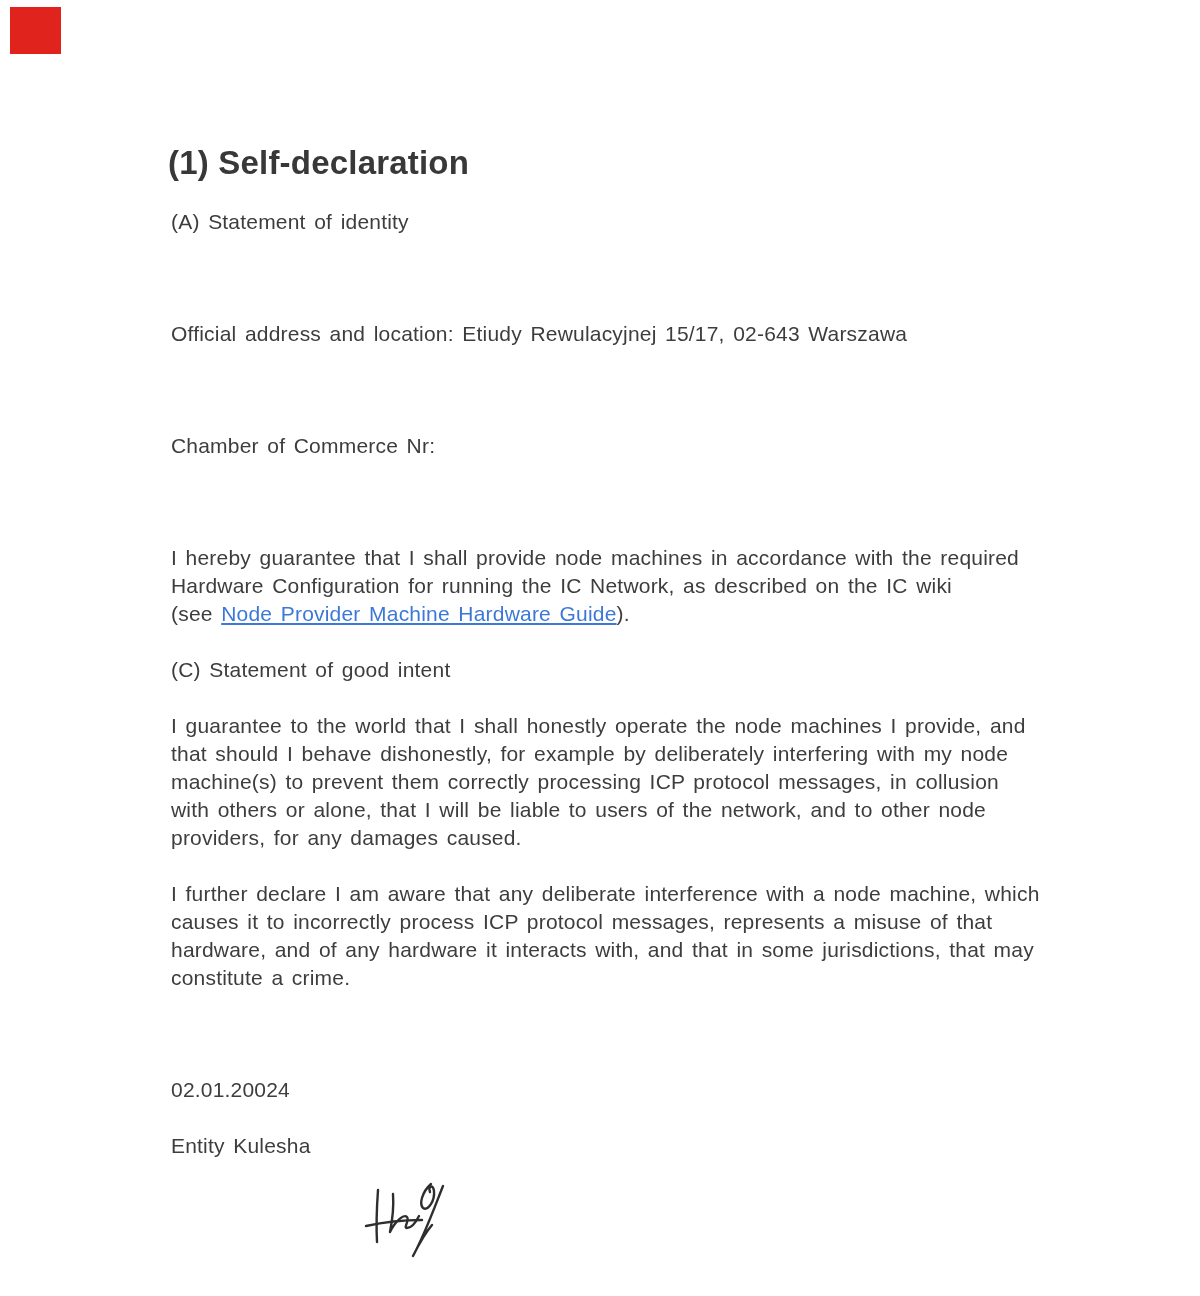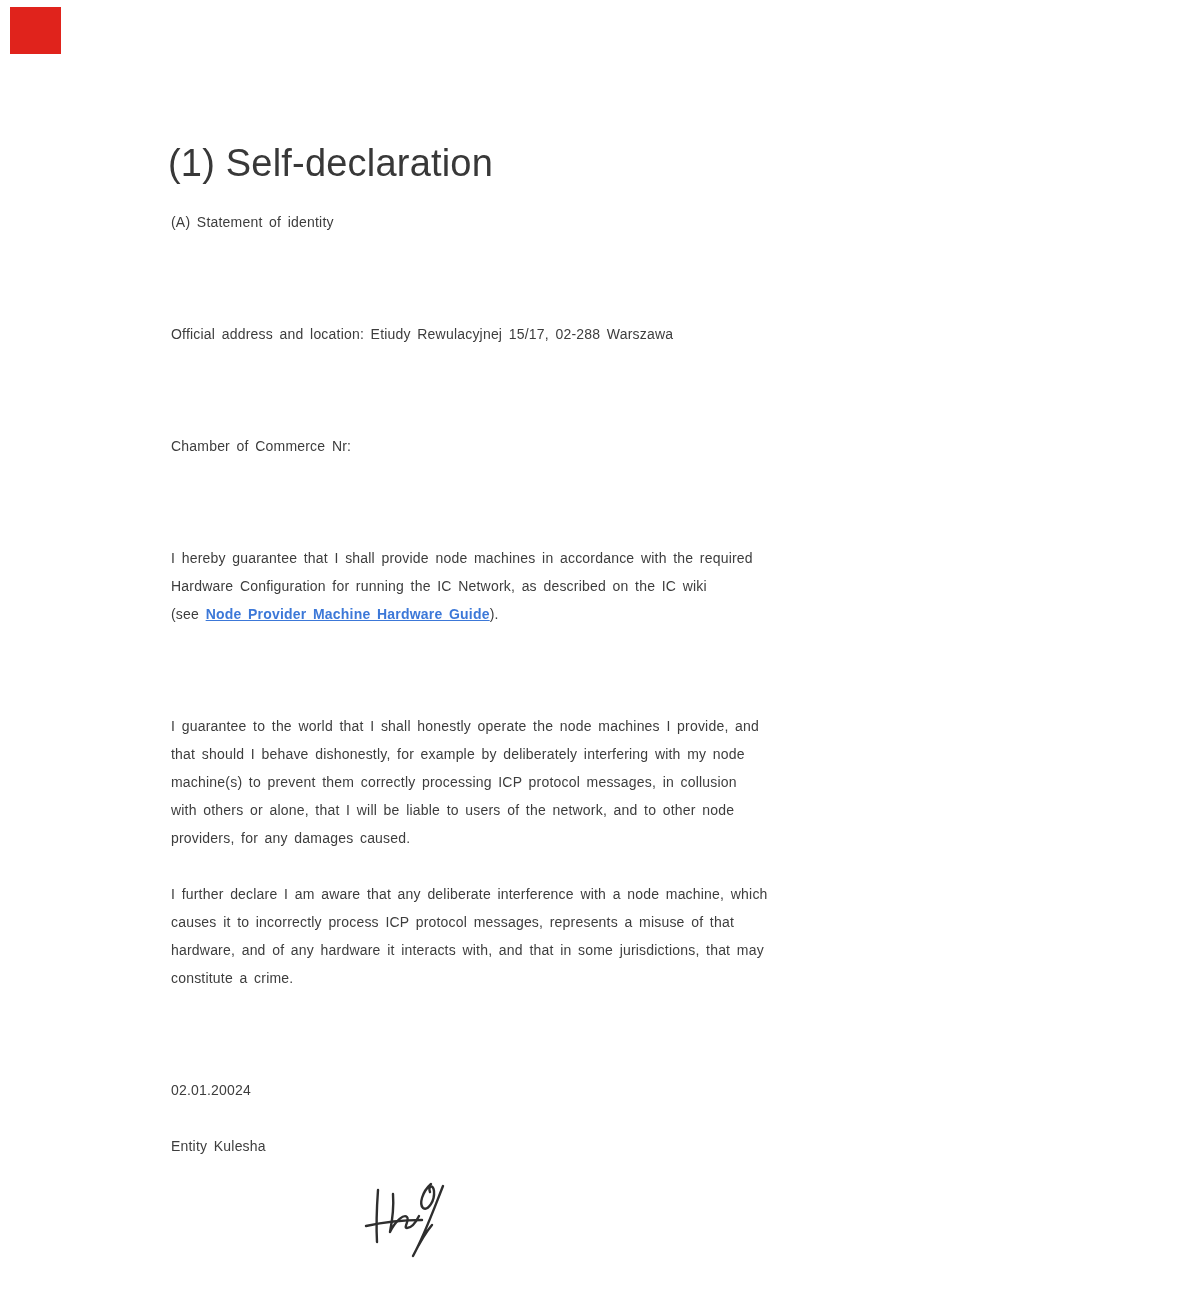--- a/index.html
+++ b/index.html
@@ -20,45 +20,44 @@
     top: 7px;
     width: 51px;
     height: 47px;
     background: var(--red-mark, #e0231c);
   }
 
   .doc-title {
     position: absolute;
     left: 168px;
     top: 140px;
-    font-size: 38px;
+    font-size: 33px;
     line-height: 46px;
-    font-weight: 400;
+    font-weight: 700;
     color: var(--title-color, #383838);
     letter-spacing: 0.2px;
   }
 
   .line, .para {
     position: absolute;
     left: 171px;
     width: 960px;
-    font-size: 14px;
+    font-size: 21px;
     line-height: 28px;
     font-weight: 400;
     color: var(--text-color, #3d3d3d);
     letter-spacing: 0.2px;
     word-spacing: 2.5px;
     white-space: pre-line;
   }
 
   .doc-link {
     color: var(--link-color, #3c78d8);
     text-decoration: underline;
     cursor: pointer;
-    font-weight: bold;
   }
 
   .signature-svg {
     position: absolute;
     left: 364px;
     top: 1178px;
   }
   .signature-svg path {
     fill: none;
     stroke: var(--ink-color, #2e2e2e);
@@ -70,28 +69,29 @@
 </head>
 <body>
 
 <div class="page" style="--page-bg: #ffffff; --text-color: #3d3d3d; --title-color: #383838; --link-color: #3c78d8; --red-mark: #e0231c; --ink-color: #2e2e2e;">
 
   <div class="red-mark"></div>
 
   <h1 class="doc-title">(1) Self-declaration</h1>
 
   <p class="line" style="top:208px">(A) Statement of identity</p>
-  <p class="line" style="top:320px">Official address and location: Etiudy Rewulacyjnej 15/17, 02-288 Warszawa</p>
+  <p class="line" style="top:320px">Official address and location: Etiudy Rewulacyjnej 15/17, 02-643 Warszawa</p>
   <p class="line" style="top:432px">Chamber of Commerce Nr:</p>
 
 
   <p class="para" style="top:544px"><span>I hereby guarantee that I shall provide node machines in accordance with the required
 Hardware Configuration for running the IC Network, as described on the IC wiki
 (see </span><a class="doc-link" href="#">Node Provider Machine Hardware Guide</a><span>).</span></p>
 
+  <p class="line" style="top:656px">(C) Statement of good intent</p>
 
   <p class="para" style="top:712px">I guarantee to the world that I shall honestly operate the node machines I provide, and
 that should I behave dishonestly, for example by deliberately interfering with my node
 machine(s) to prevent them correctly processing ICP protocol messages, in collusion
 with others or alone, that I will be liable to users of the network, and to other node
 providers, for any damages caused.</p>
 
   <p class="para" style="top:880px">I further declare I am aware that any deliberate interference with a node machine, which
 causes it to incorrectly process ICP protocol messages, represents a misuse of that
 hardware, and of any hardware it interacts with, and that in some jurisdictions, that may

